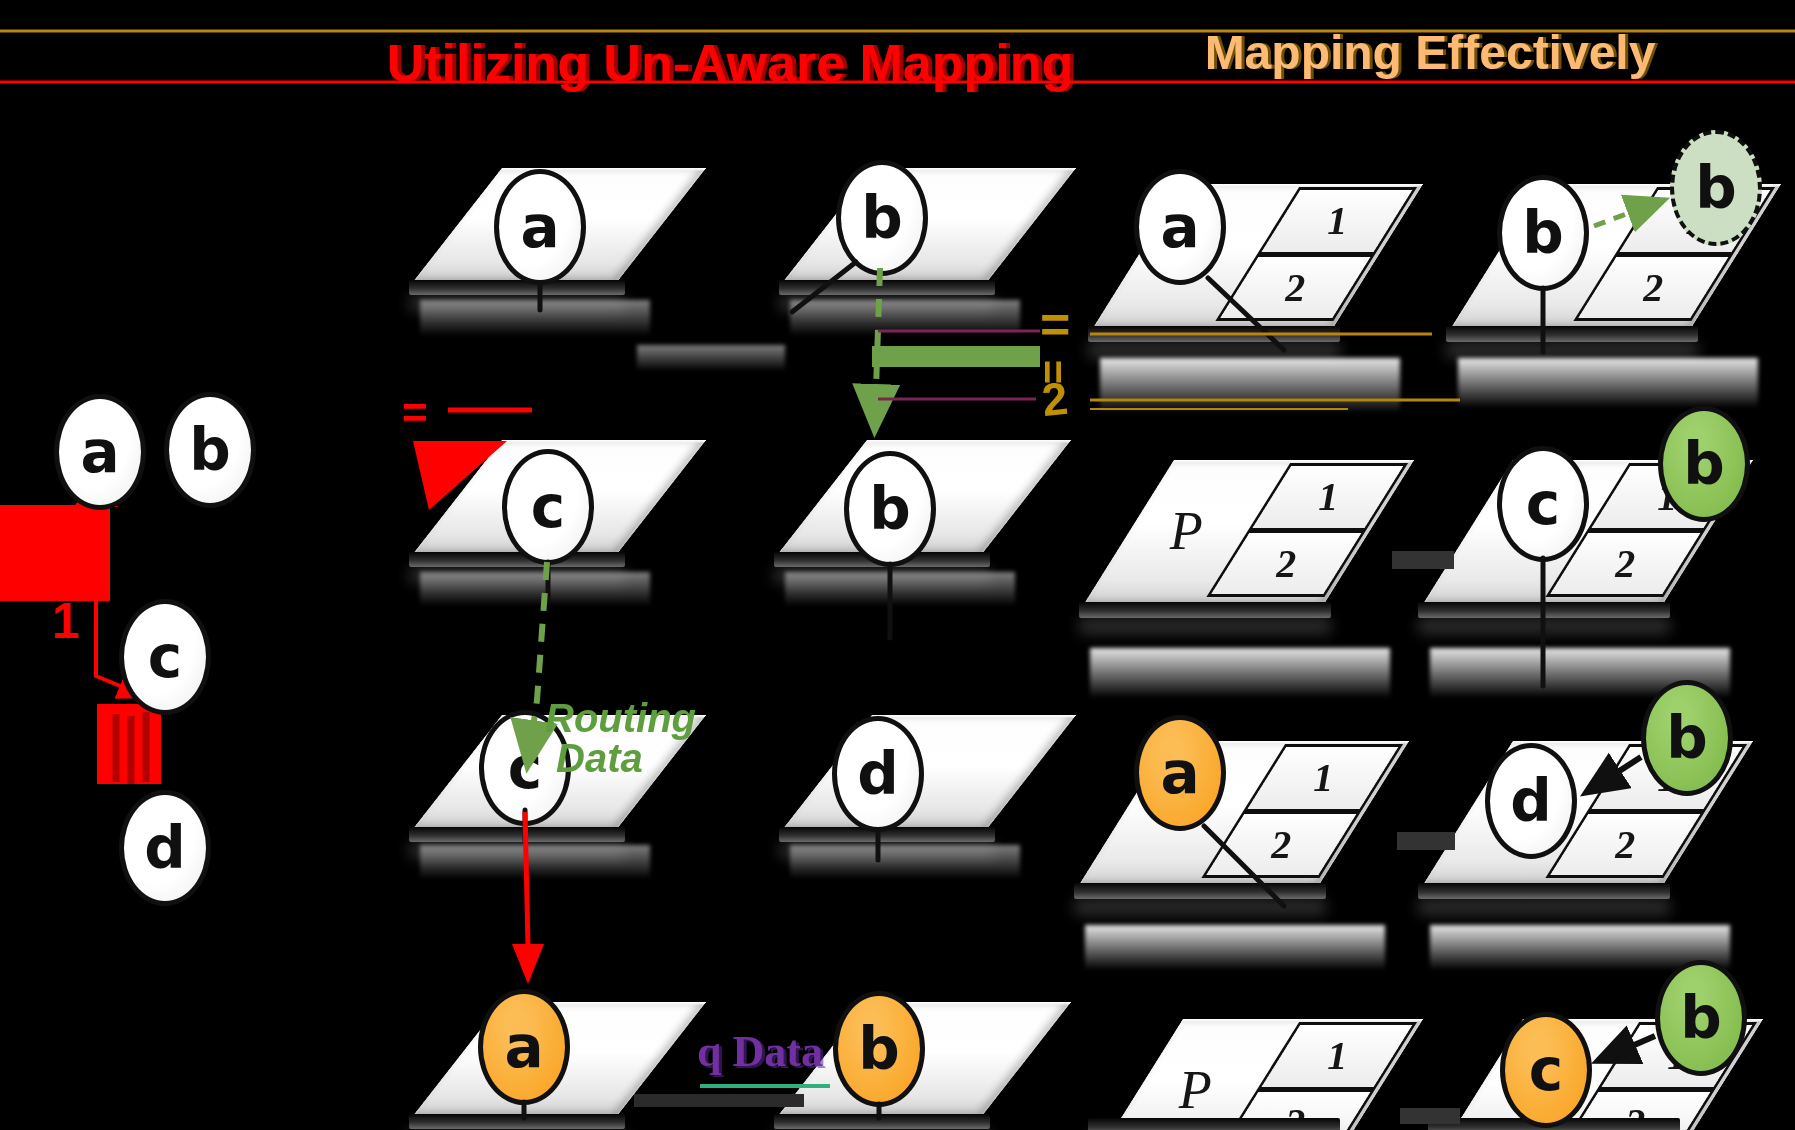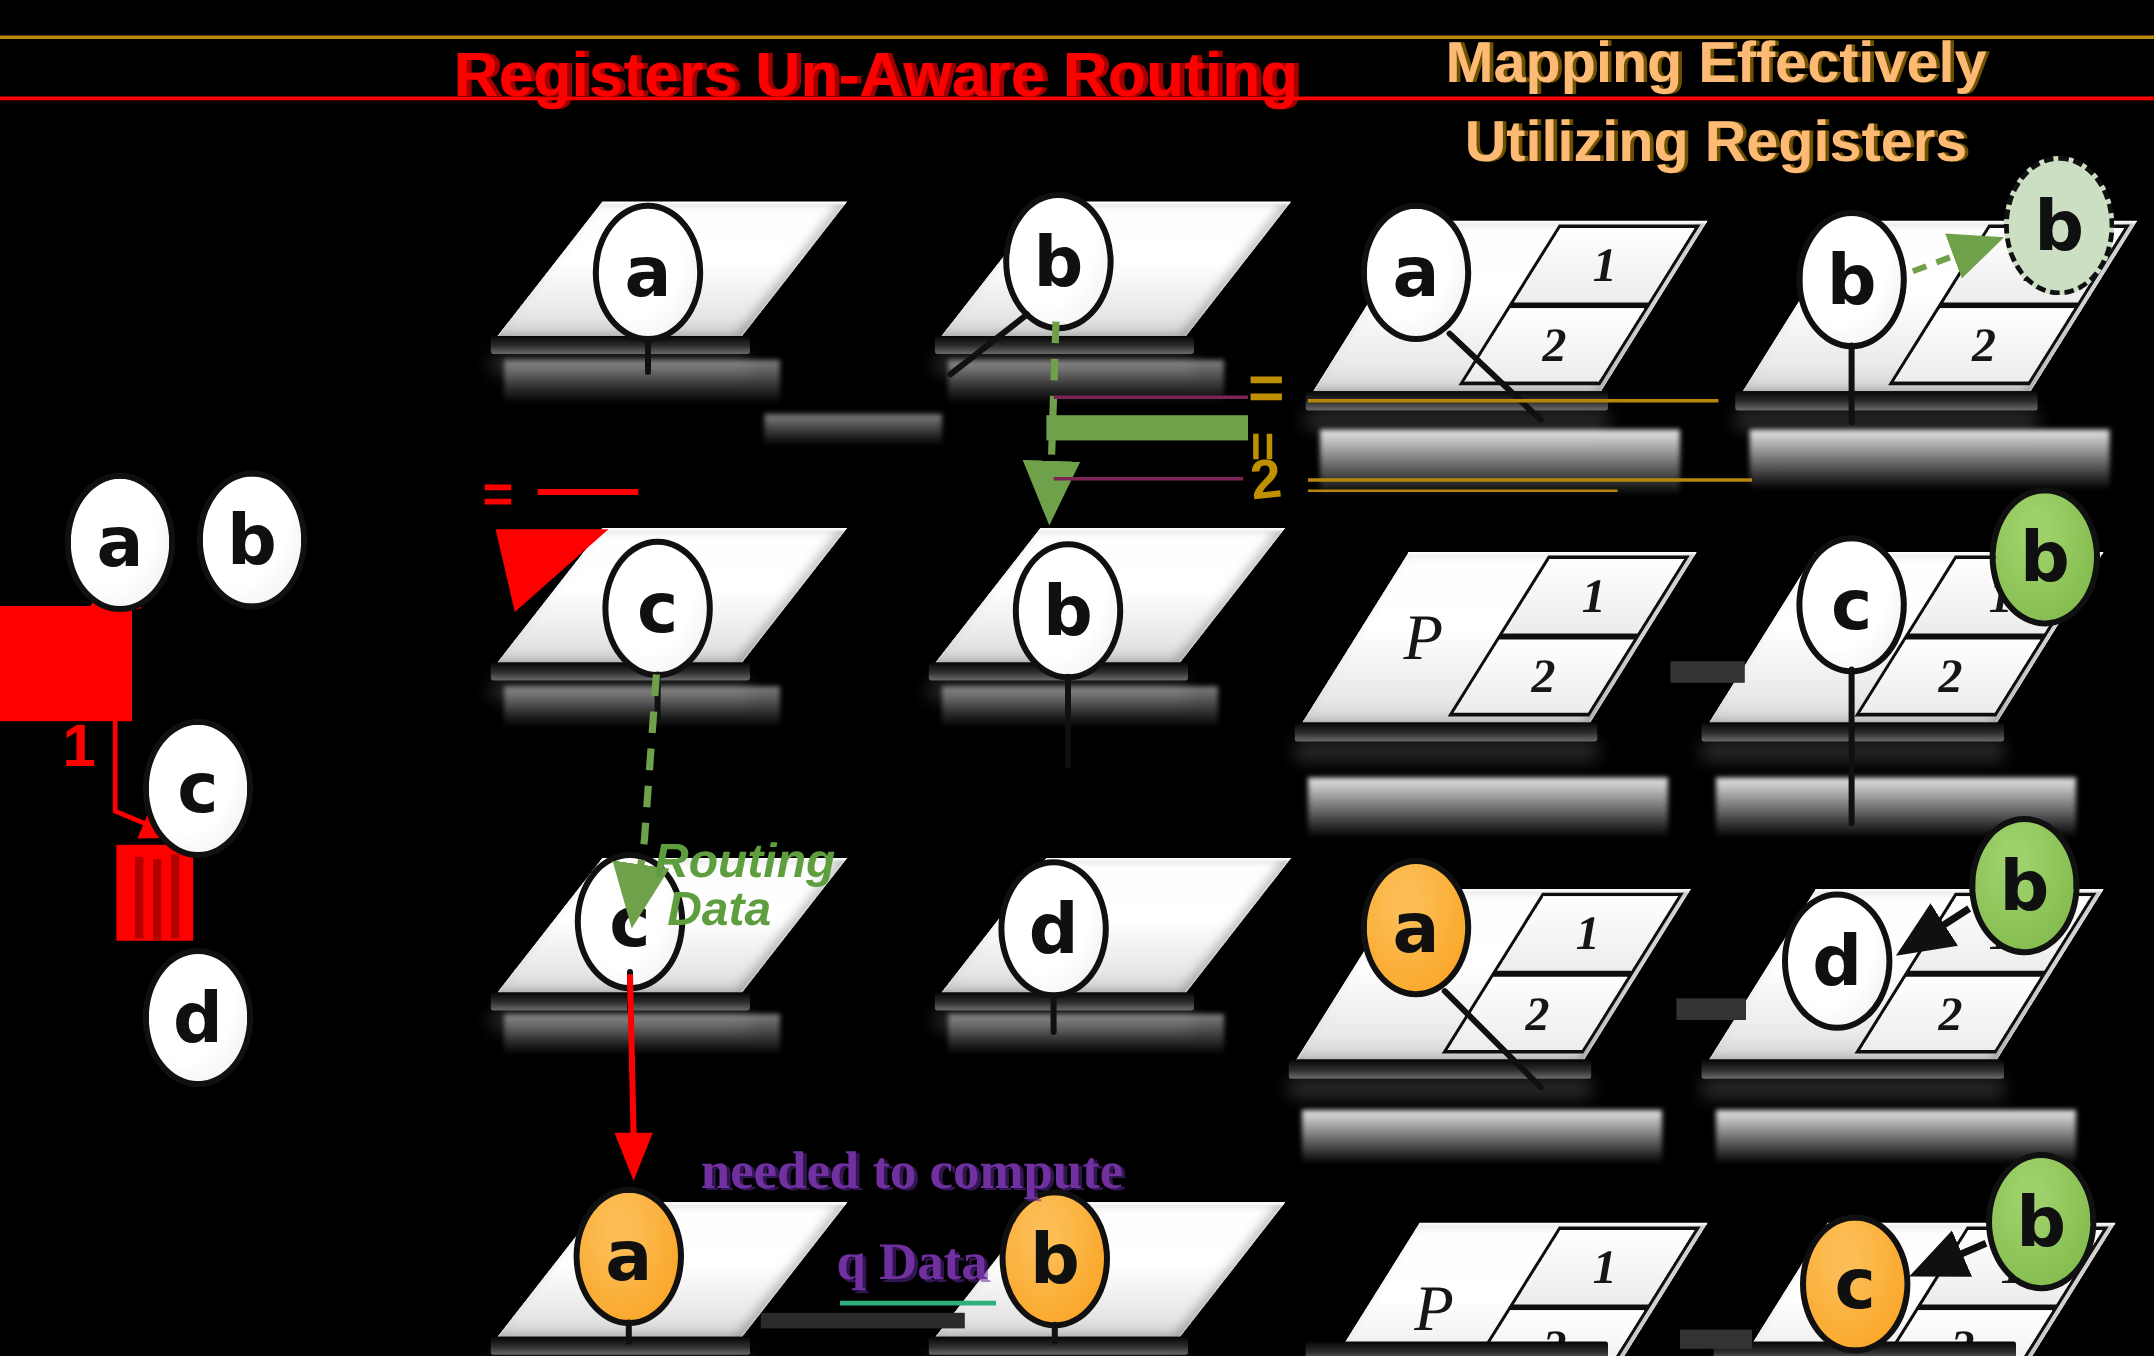--- a/index.html
+++ b/index.html
@@ -88,23 +88,22 @@
 
     <rect x="97" y="704" width="64" height="80" fill="#FF0000"></rect>
     <line x1="116" y1="714" x2="116" y2="782" stroke="#B30000" stroke-width="7"></line>
     <line x1="131" y1="716" x2="131" y2="784" stroke="#B30000" stroke-width="7"></line>
     <line x1="146" y1="712" x2="146" y2="782" stroke="#B30000" stroke-width="7"></line>
 
     <line x1="448" y1="410" x2="532" y2="410" stroke="#FF0000" stroke-width="5"></line>
     <polygon points="413,441 507,441 429,510" fill="#FF0000"></polygon>
   </svg>
 
-  <div class="title title-left">Registers Un-Aware Routing</div>
+  <div class="title title-left">Utilizing Un-Aware Mapping</div>
   <div class="title title-right" style="top:28px">Mapping Effectively</div>
-  <div class="title title-right" style="top:94px">Utilizing Registers</div>
 
   <div class="mtile" style="left:502px;top:168px"></div>
   <div class="tedge medge" style="left:409px;top:280px"></div>
   <div class="mtile" style="left:872px;top:168px"></div>
   <div class="tedge medge" style="left:779px;top:280px"></div>
 
   <div class="mtile" style="left:502px;top:440px"></div>
   <div class="tedge medge" style="left:409px;top:552px"></div>
   <div class="mtile" style="left:867px;top:440px"></div>
   <div class="tedge medge" style="left:774px;top:552px"></div>
@@ -353,16 +352,15 @@
 
   <div class="redOne">1</div>
   <div class="redEq">=</div>
   <div class="goldEq">=</div>
   <div class="goldEqV">=</div>
   <div class="goldTwo">2</div>
 
   <div class="routing" style="left:545px;top:696px">Routing</div>
   <div class="routing" style="left:556px;top:736px">Data</div>
 
-  <div class="purpleNote" style="top:950px">needed to compute</div>
   <div class="purpleNote" style="top:1026px">q Data</div>
 
 </div>
 
 </body></html>

